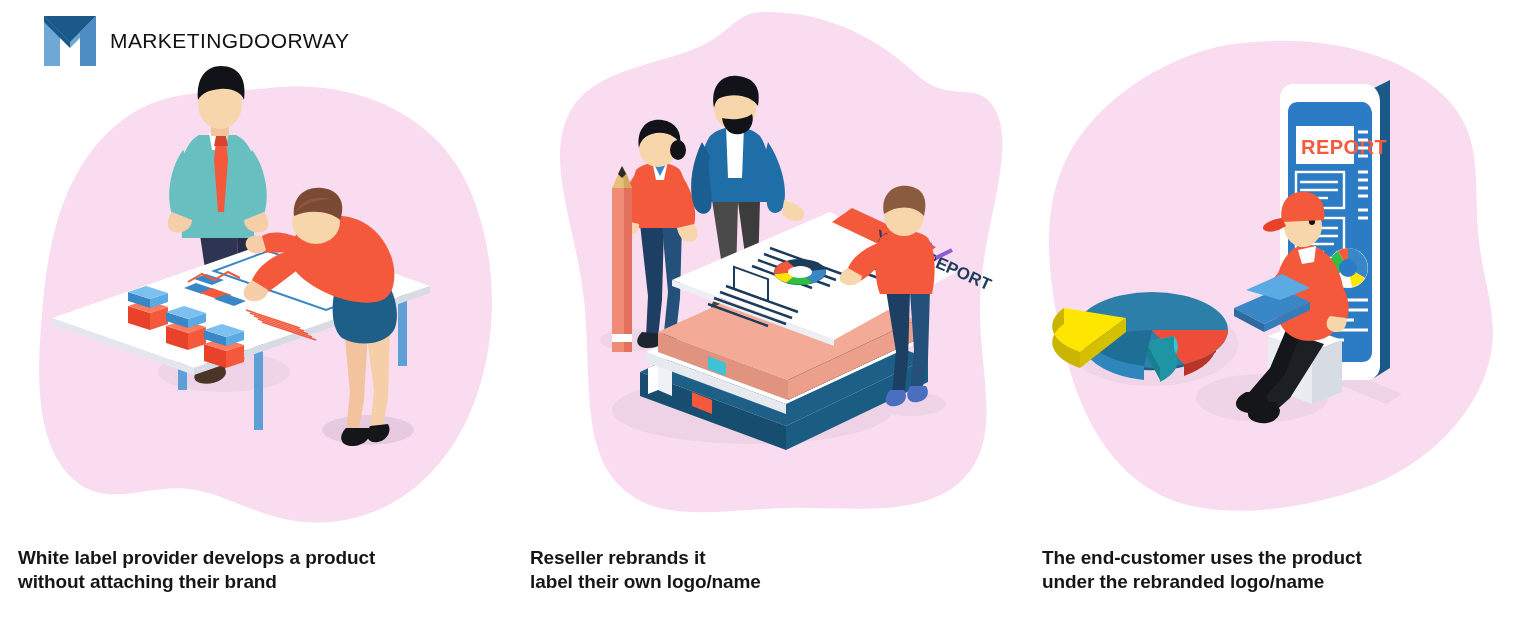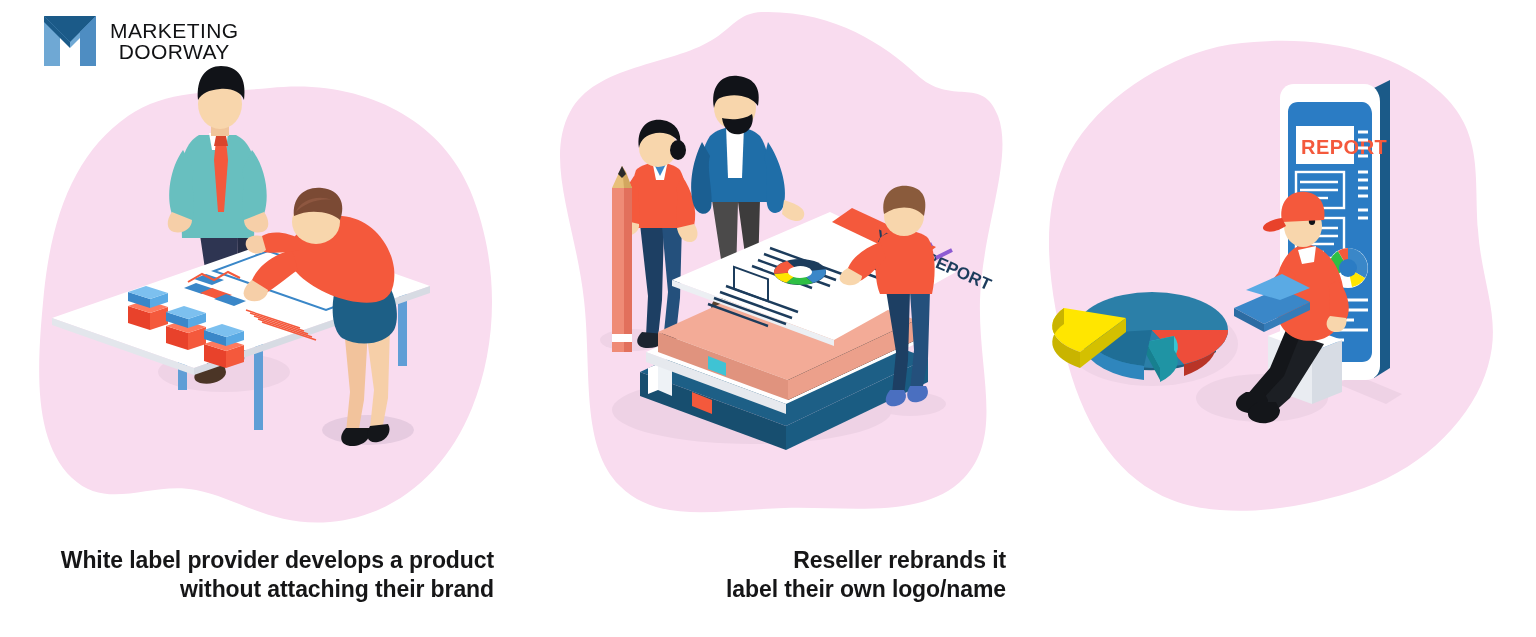--- a/index.html
+++ b/index.html
@@ -10,41 +10,40 @@
     overflow:hidden;
     position:relative;
   }
   
   #brand-logo{
     position:absolute;left:44px;top:16px;
     display:flex;align-items:center;gap:14px;
   }
   #brand-logo .mark{width:52px;height:50px;display:block;}
   #brand-logo .wordmark{
-    display:flex;flex-direction:column;
+    display:flex;
     line-height:1.02;
     color:#111214;
     font-size:21px;
     font-weight:500;
     letter-spacing:.4px;
-    align-items:center;
   }
   
   #panels{
     position:absolute;inset:0;
     display:flex;
   }
   .panel{width:512px;height:637px;position:relative;}
   .blob{position:absolute;left:0;top:0;width:512px;height:537px;}
   .scene{position:absolute;left:0;top:0;width:512px;height:537px;}
   .caption{
     position:absolute;left:0;right:0;top:546px;
-    text-align:right;
+    text-align:left;
     color:#161617;
-    font-size:23px;
+    font-size:19px;
     font-weight:bold;
     line-height:1.26;
     letter-spacing:-0.1px;
     white-space:pre-line;
     padding:0 18px;
     box-sizing:border-box;
   }
 </style>
 </head>
 <body>
@@ -434,15 +433,17 @@
 
         <g>
           <polygon points="210,308 256,288 286,302 240,324" fill="#3a87c8"></polygon>
           <polygon points="210,308 240,324 240,332 210,316" fill="#2c6ca3"></polygon>
           <polygon points="240,324 286,302 286,310 240,332" fill="#357cb8"></polygon>
           <polygon points="222,290 258,274 286,288 256,300" fill="#5aaae4"></polygon>
         </g>
       </g>
     </svg>
 
+    <div class="caption">The end-customer uses the product
+under the rebranded logo/name</div>
   </div>
 
 </div>
 
 </body></html>

